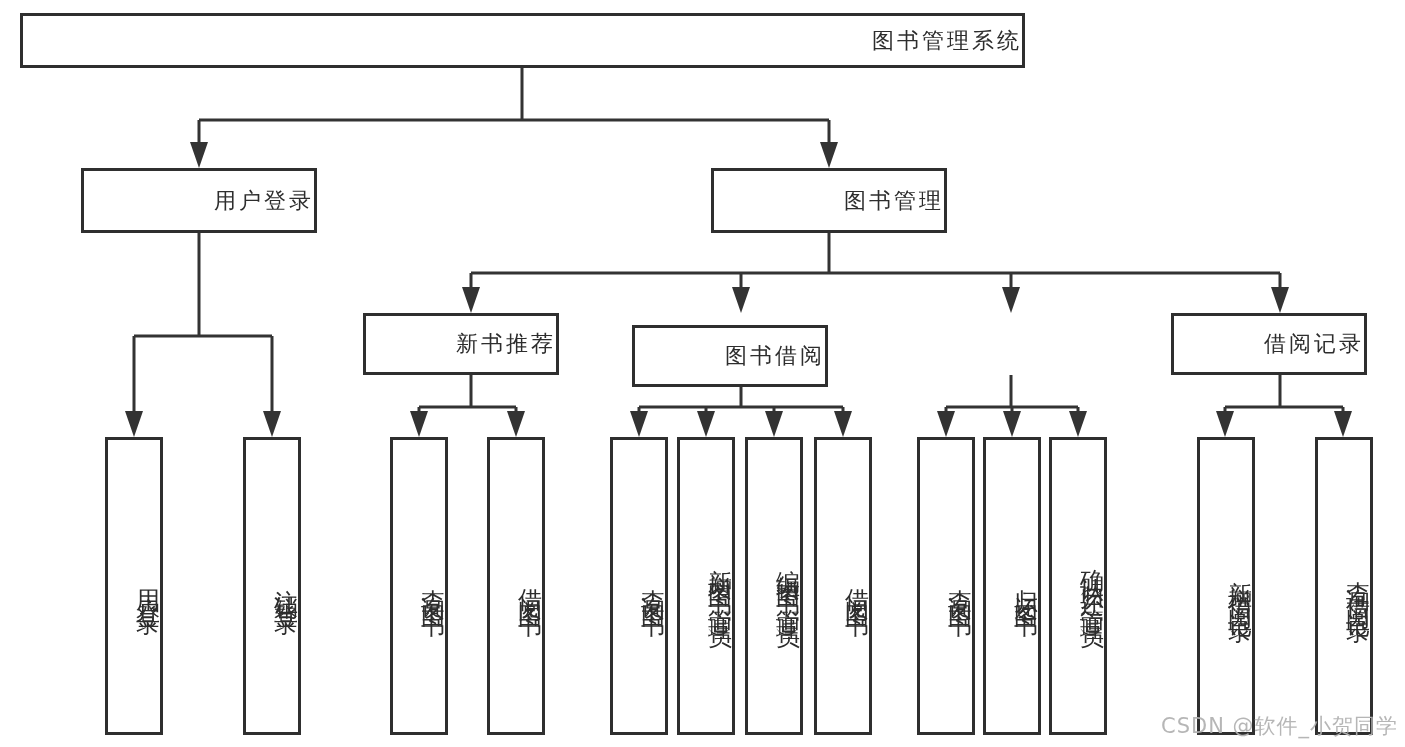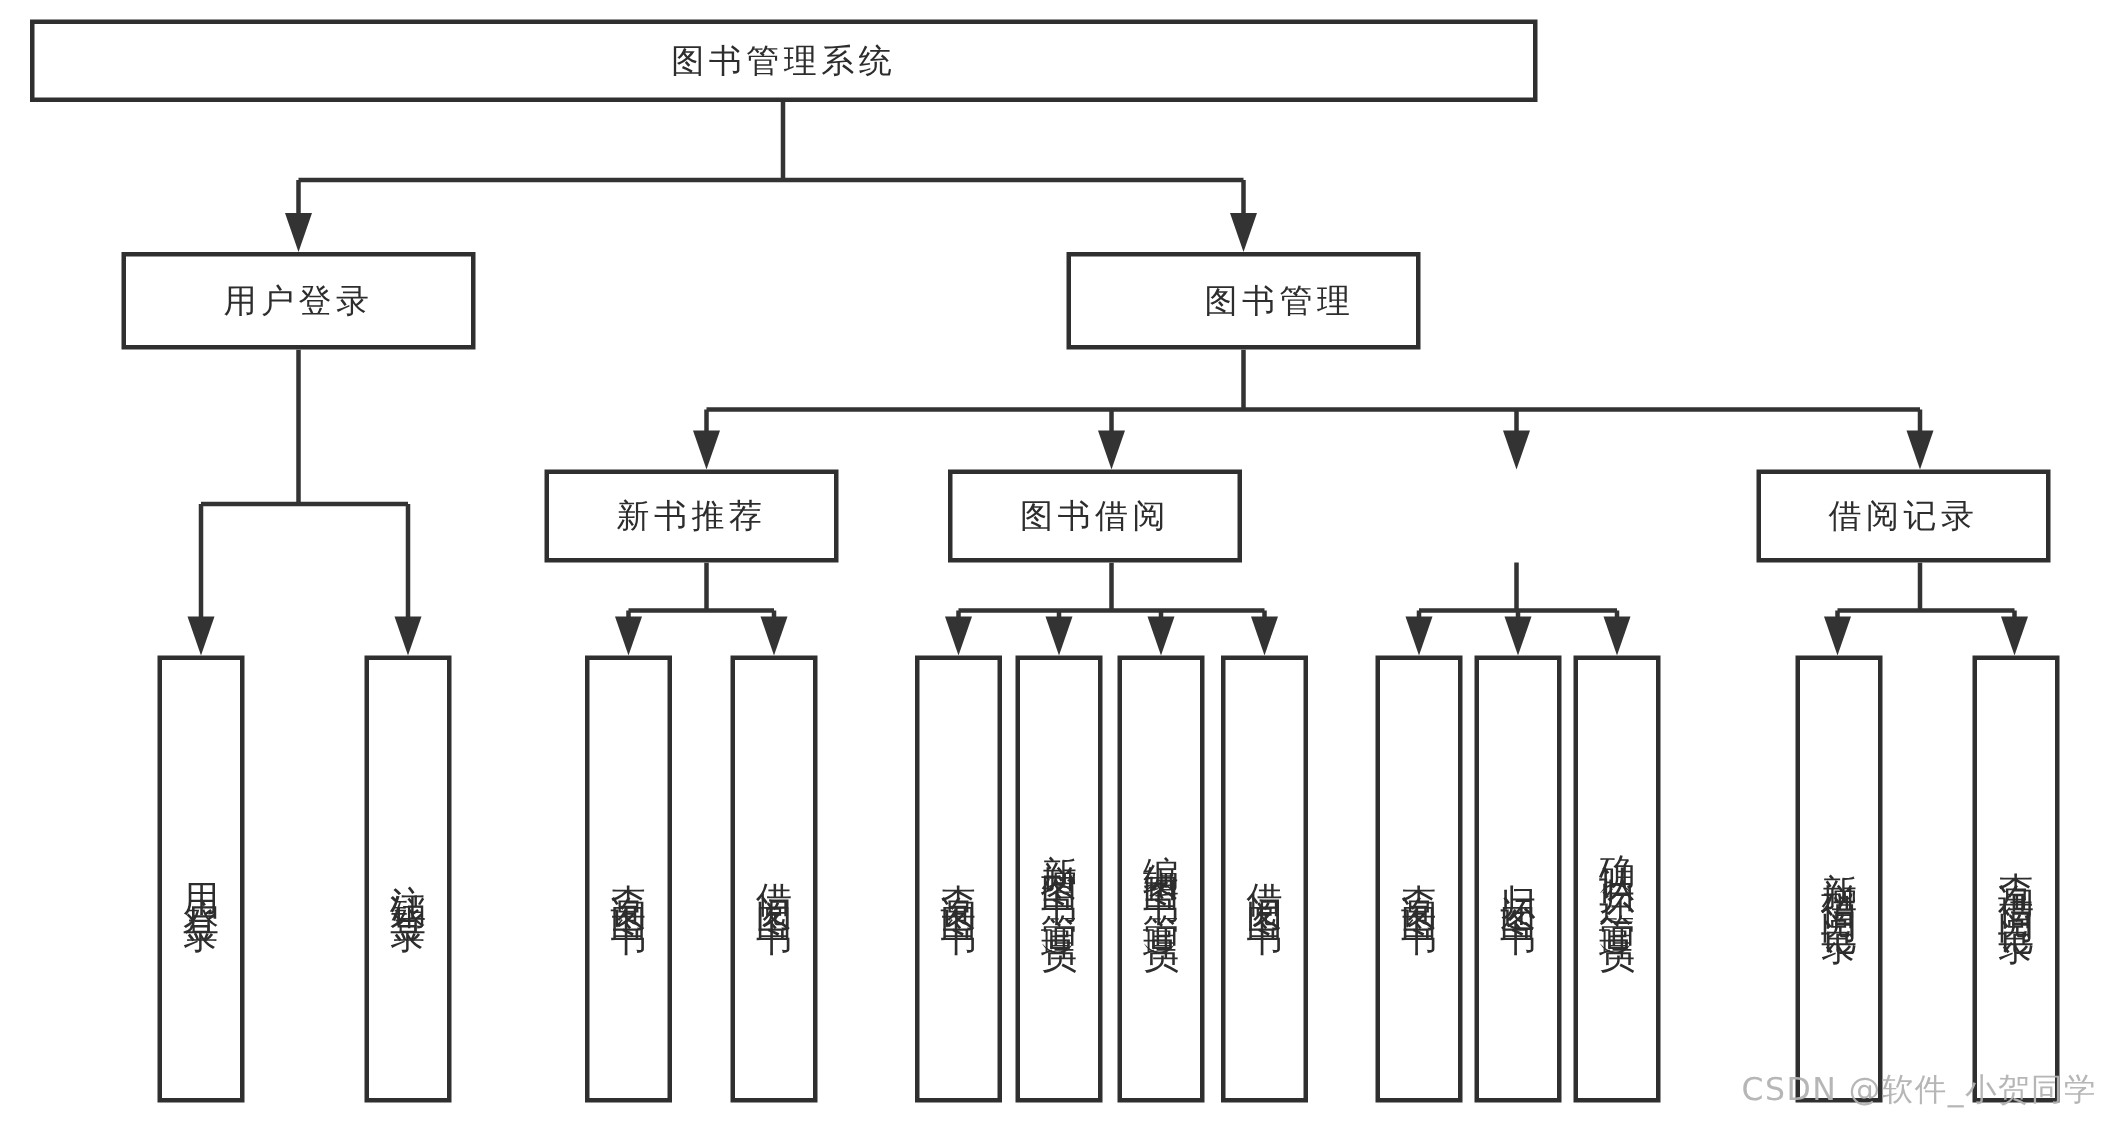--- a/index.html
+++ b/index.html
@@ -20,21 +20,21 @@
     left: 0; top: 0;
     width: 1405px; height: 747px;
   }
   .node {
     position: absolute;
     box-sizing: border-box;
     border: 3px solid #2f2f2f;
     background: #ffffff;
     display: flex;
     align-items: center;
-    justify-content: center;
+    justify-content: flex-end;
     color: #2d2d2d;
     font-size: 22px;
     letter-spacing: 3px;
     white-space: nowrap;
     z-index: 2;
   }
   .node.leaf {
     top: 437px;
     width: 58px;
     height: 298px;
@@ -112,21 +112,21 @@
   <div class="node lvl2" style="left:81px;">
     <span>用户登录</span>
   </div>
   <div class="node lvl2" style="left:711px;padding-left:48px;">
     <span>图书管理</span>
   </div>
 
   <div class="node lvl3" style="left:363px;">
     <span>新书推荐</span>
   </div>
-  <div class="node lvl3" style="left:632px;">
+  <div class="node lvl3" style="left:632px;margin-top:12px;">
     <span>图书借阅</span>
   </div>
   <div class="node lvl3" style="left:1171px;">
     <span>借阅记录</span>
   </div>
 
   <div class="node leaf" style="left:105px;">
     <span class="vtext">用户登录</span>
   </div>
   <div class="node leaf" style="left:243px;">

